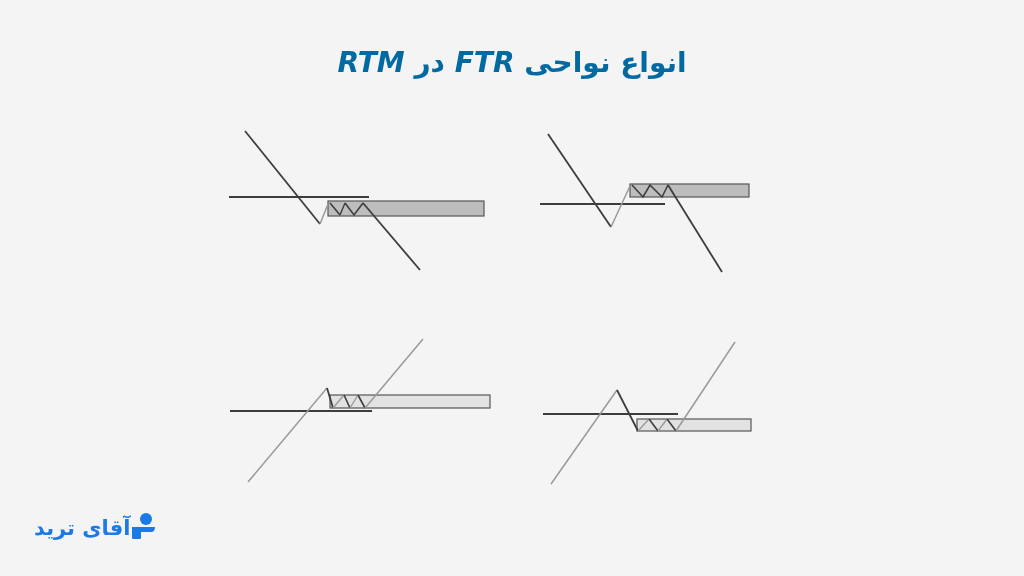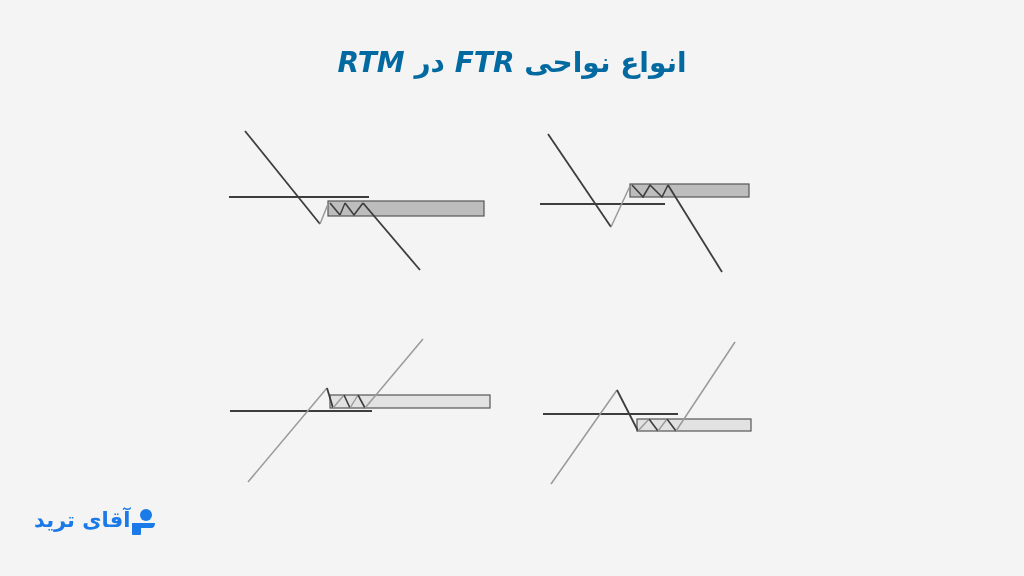--- a/index.html
+++ b/index.html
@@ -16,21 +16,21 @@
     font-weight: bold;
     font-size: 28px;
     color: #0369a1;
     direction: rtl;
     unicode-bidi: plaintext;
   }
   .title .latin { font-style: italic; direction: ltr; unicode-bidi: isolate; }
   .canvas { position: absolute; left: 0; top: 0; width: 1024px; height: 576px; }
   .logo {
     position: absolute; left: 34px; top: 508px; height: 32px;
-    display: flex; align-items: flex-start; 
+    display: flex; align-items: flex-end; 
   }
   .logo-text {
     font-family: "DejaVu Sans", sans-serif; font-weight: bold;
     font-size: 21px; color: #1a7ae8; direction: rtl;
   }
 </style>
 </head>
 <body>
 
 <div class="title">

